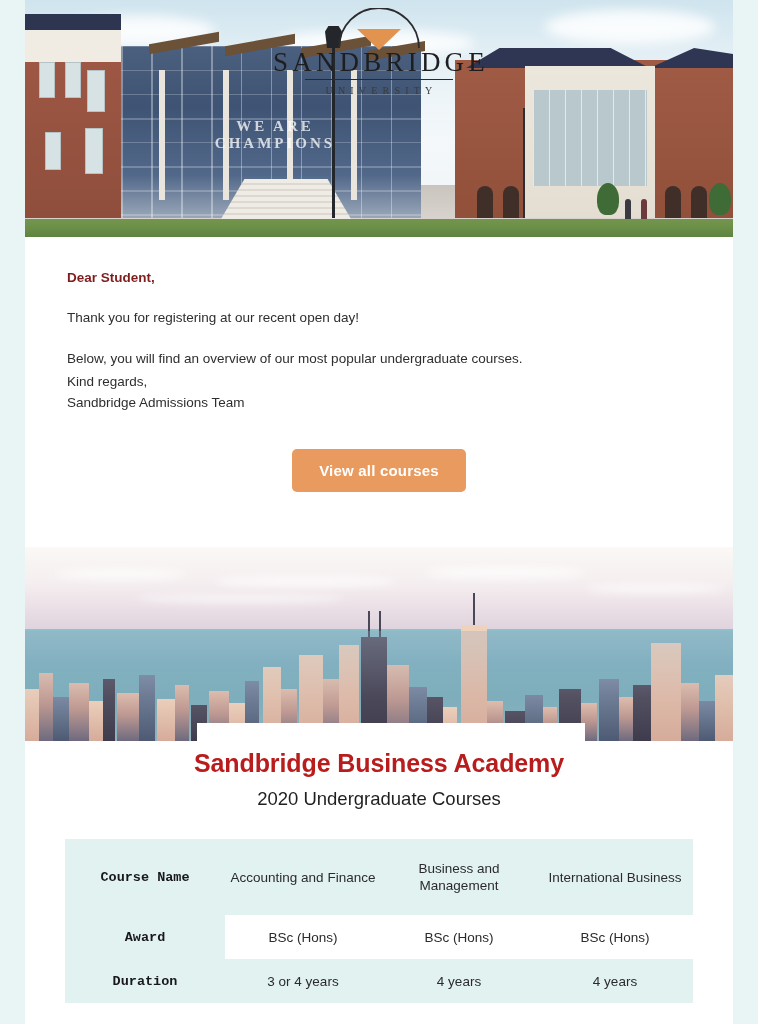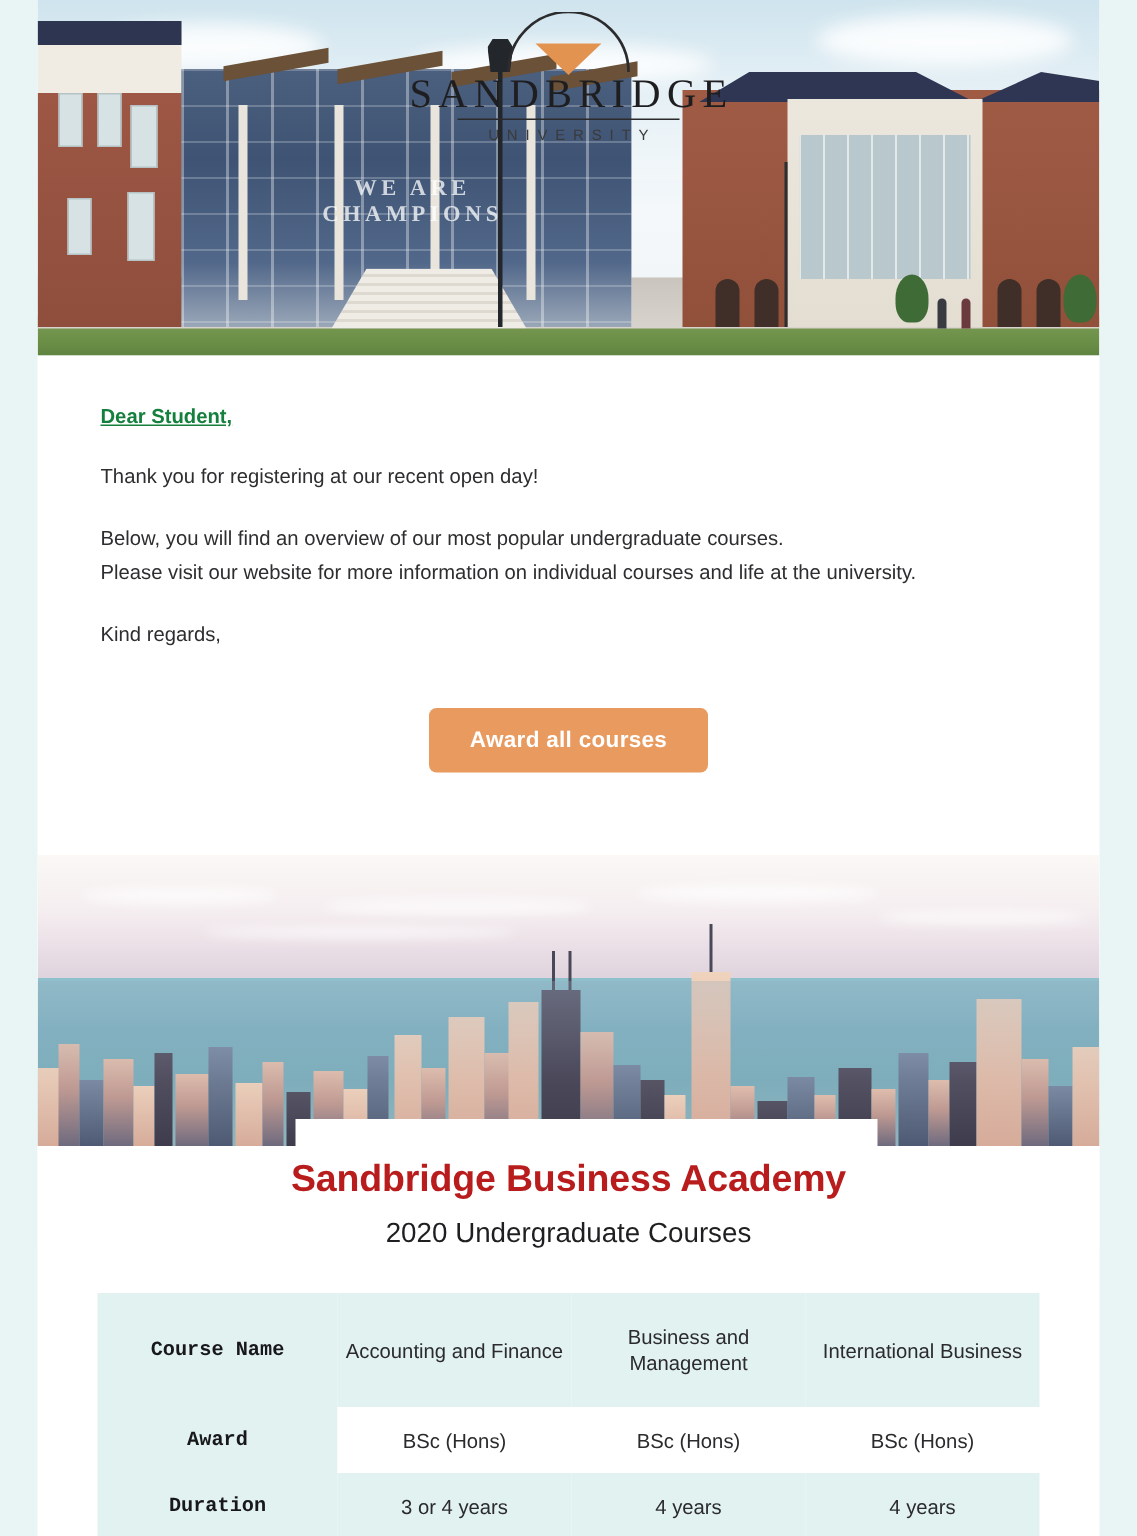--- a/index.html
+++ b/index.html
@@ -159,39 +159,38 @@
     letter-spacing: 4.2px;
     color: #1e1e20;
     line-height: 1;
     margin-top: -1px;
     padding-left: 4px;
   }
   .logo-rule {
     width: 148px; height: 1px; background: #2a2a2c; margin: 3px auto 0;
   }
   .logo-sub {
-    font-family: Liberation Sans, sans-serif;
+    font-family: Liberation Serif, serif;
     font-size: 10px;
     letter-spacing: 5.2px;
     color: #3a3a3c;
     margin-top: 5px;
     padding-left: 5px;
   }
 
   
   .body-block {
     padding: 33px 42px 0 42px;
     color: #2e2e30;
   }
   .greeting {
     font-size: 13.5px;
     font-weight: bold;
-    color: #15803d;
+    color: #7f1d1d;
     margin: 0 0 24px 0;
-    text-decoration: underline;
   }
   .para {
     font-size: 13.5px;
     line-height: 1.36;
     margin: 0 0 23px 0;
     color: #2e2e30;
   }
   .para.tight { margin-bottom: 4px; }
   .para.tight2 { margin-bottom: 23px; }
   .sign { margin-bottom: 3px; }
@@ -380,26 +379,26 @@
         <div class="logo-wordmark">SANDBRIDGE</div>
         <div class="logo-rule"></div>
         <div class="logo-sub">UNIVERSITY</div>
       </div>
     </div>
 
     <div class="body-block">
       <p class="greeting">Dear Student,</p>
       <p class="para">Thank you for registering at our recent open day!</p>
       <p class="para tight">Below, you will find an overview of our most popular undergraduate courses.</p>
-      <p class="para tight2">Please visit our website for more information on individual courses and life at the university.</p>
       <p class="para sign">Kind regards,</p>
+      <p class="para sign-last">Sandbridge Admissions Team</p>
     </div>
 
     <div class="cta-wrap">
-      <button class="cta-btn">Award all courses</button>
+      <button class="cta-btn">View all courses</button>
     </div>
 
     <div class="skyline-wrap">
       <div class="sky-grad"></div>
       <div class="sky-lake"></div>
       <div class="sky-cloud" style="left:30px; top:22px; width:130px; height:10px;"></div>
       <div class="sky-cloud" style="left:190px; top:30px; width:180px; height:9px;"></div>
       <div class="sky-cloud" style="left:400px; top:20px; width:160px; height:11px;"></div>
       <div class="sky-cloud" style="left:560px; top:38px; width:140px; height:8px;"></div>
       <div class="sky-cloud" style="left:110px; top:48px; width:210px; height:7px;"></div>

